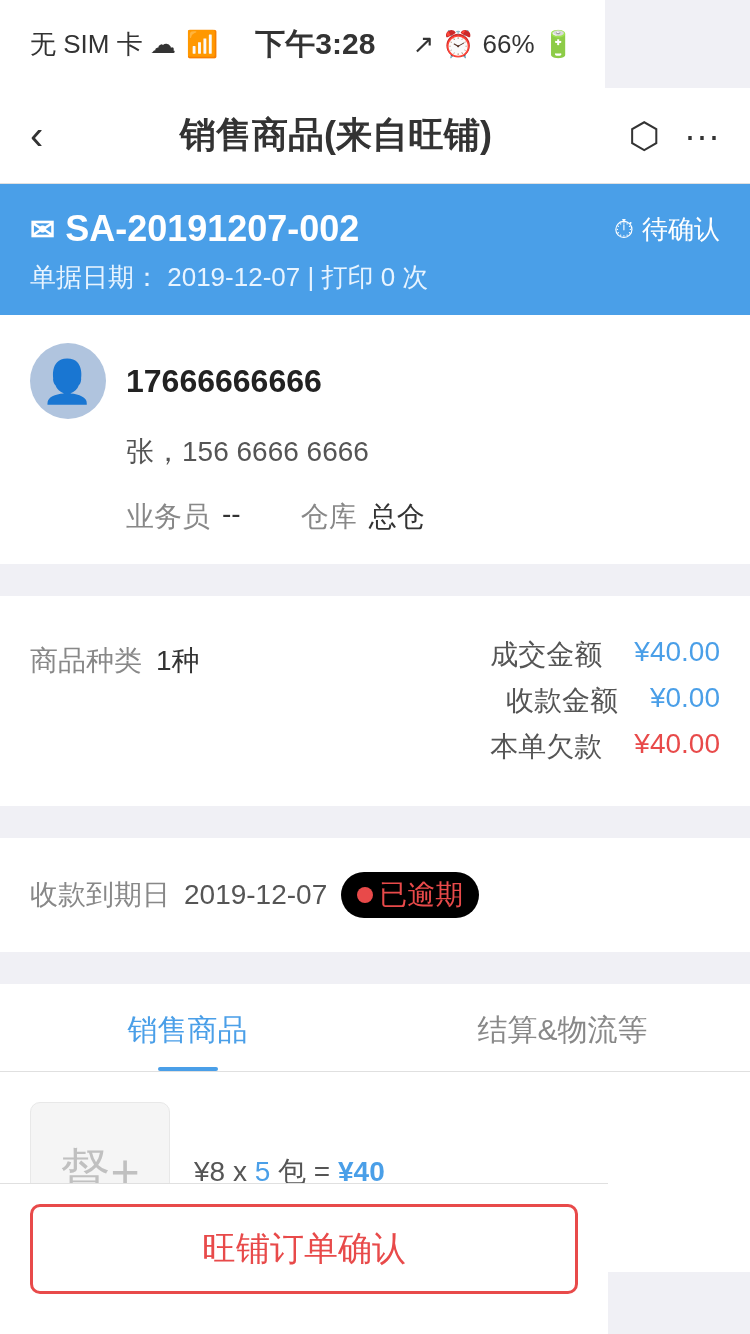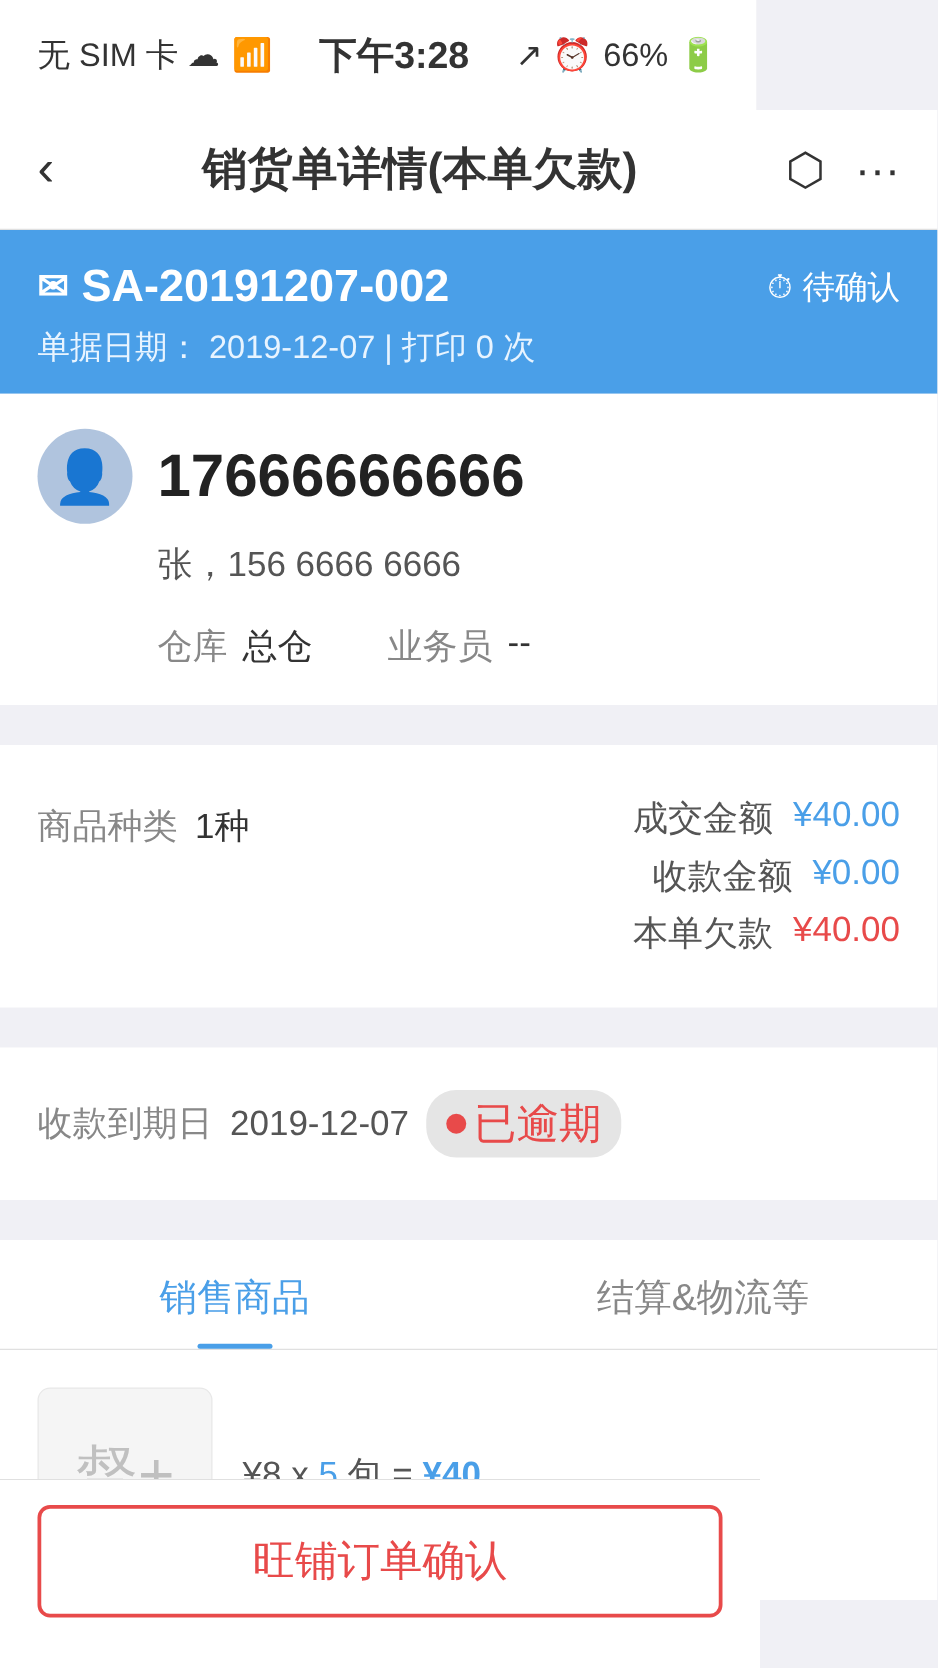--- a/index.html
+++ b/index.html
@@ -127,21 +127,21 @@
       display: flex;
       align-items: center;
       justify-content: center;
       flex-shrink: 0;
     }
     .avatar-icon {
       font-size: 42px;
       color: #7a9ab8;
     }
     .customer-phone {
-      font-size: 48px;
+      font-size: 32px;
       font-weight: 600;
       color: #222;
     }
     .customer-info {
       font-size: 28px;
       color: #555;
       margin-left: 96px;
       margin-bottom: 27px;
     }
     .customer-meta {
@@ -180,43 +180,43 @@
     .summary-right {
       display: flex;
       flex-direction: column;
       align-items: flex-end;
       gap: 8px;
       font-size: 28px;
     }
     .summary-right-row {
       display: flex;
       justify-content: space-between;
-      gap: 16px;
+      gap: 32px;
     }
     .amount-label { color: #555; }
     .amount-value { color: #4a9fe8; font-weight: 400; }
     .amount-value.red { color: #e84a4a; }
 
     
     .due-section {
       background: #fff;
       padding: 34px 30px;
       margin-bottom: 16px;
       display: flex;
       align-items: center;
       gap: 14px;
       font-size: 28px;
       color: #555;
     }
     .overdue-badge {
-      background: #e5e5e5;
+      background: #000000;
       color: #e84a4a;
       border-radius: 24px;
       padding: 4px 16px;
-      font-size: 34px;
+      font-size: 28px;
       display: flex;
       align-items: center;
       gap: 6px;
     }
     .overdue-dot {
       width: 16px;
       height: 16px;
       background: #e84a4a;
       border-radius: 50%;
       display: inline-block;
@@ -341,21 +341,21 @@
   <div class="status-bar-right">
     <span>↗</span>
     <span>⏰</span>
     <span>66%</span>
     <span>🔋</span>
   </div>
 </div>
 
 <div class="nav-bar">
   <span class="nav-back">‹</span>
-  <span class="nav-title">销货单详情(本单欠款)</span>
+  <span class="nav-title">销售商品(来自旺铺)</span>
   <div class="nav-right">
     <span class="nav-icon">⬡</span>
     <span class="nav-icon">···</span>
   </div>
 </div>
 
 <div class="order-header">
   <div class="order-id-row">
     <div class="order-id">
       <span style="font-size:30px;">✉</span>
@@ -376,26 +376,26 @@
 <div class="customer-section">
   <div class="customer-row">
     <div class="avatar">
       <span class="avatar-icon">👤</span>
     </div>
     <span class="customer-phone">17666666666</span>
   </div>
   <div class="customer-info">张，156 6666 6666</div>
   <div class="customer-meta">
     <div class="meta-item">
+      <span class="meta-label">业务员</span>
+      <span class="meta-value">--</span>
+    </div>
+    <div class="meta-item">
       <span class="meta-label">仓库</span>
       <span class="meta-value">总仓</span>
-    </div>
-    <div class="meta-item">
-      <span class="meta-label">业务员</span>
-      <span class="meta-value">--</span>
     </div>
   </div>
 </div>
 
 <div class="separator"></div>
 
 <div class="summary-section">
   <div class="summary-left">
     <span class="summary-label">商品种类</span>
     <span class="summary-value">1种</span>

